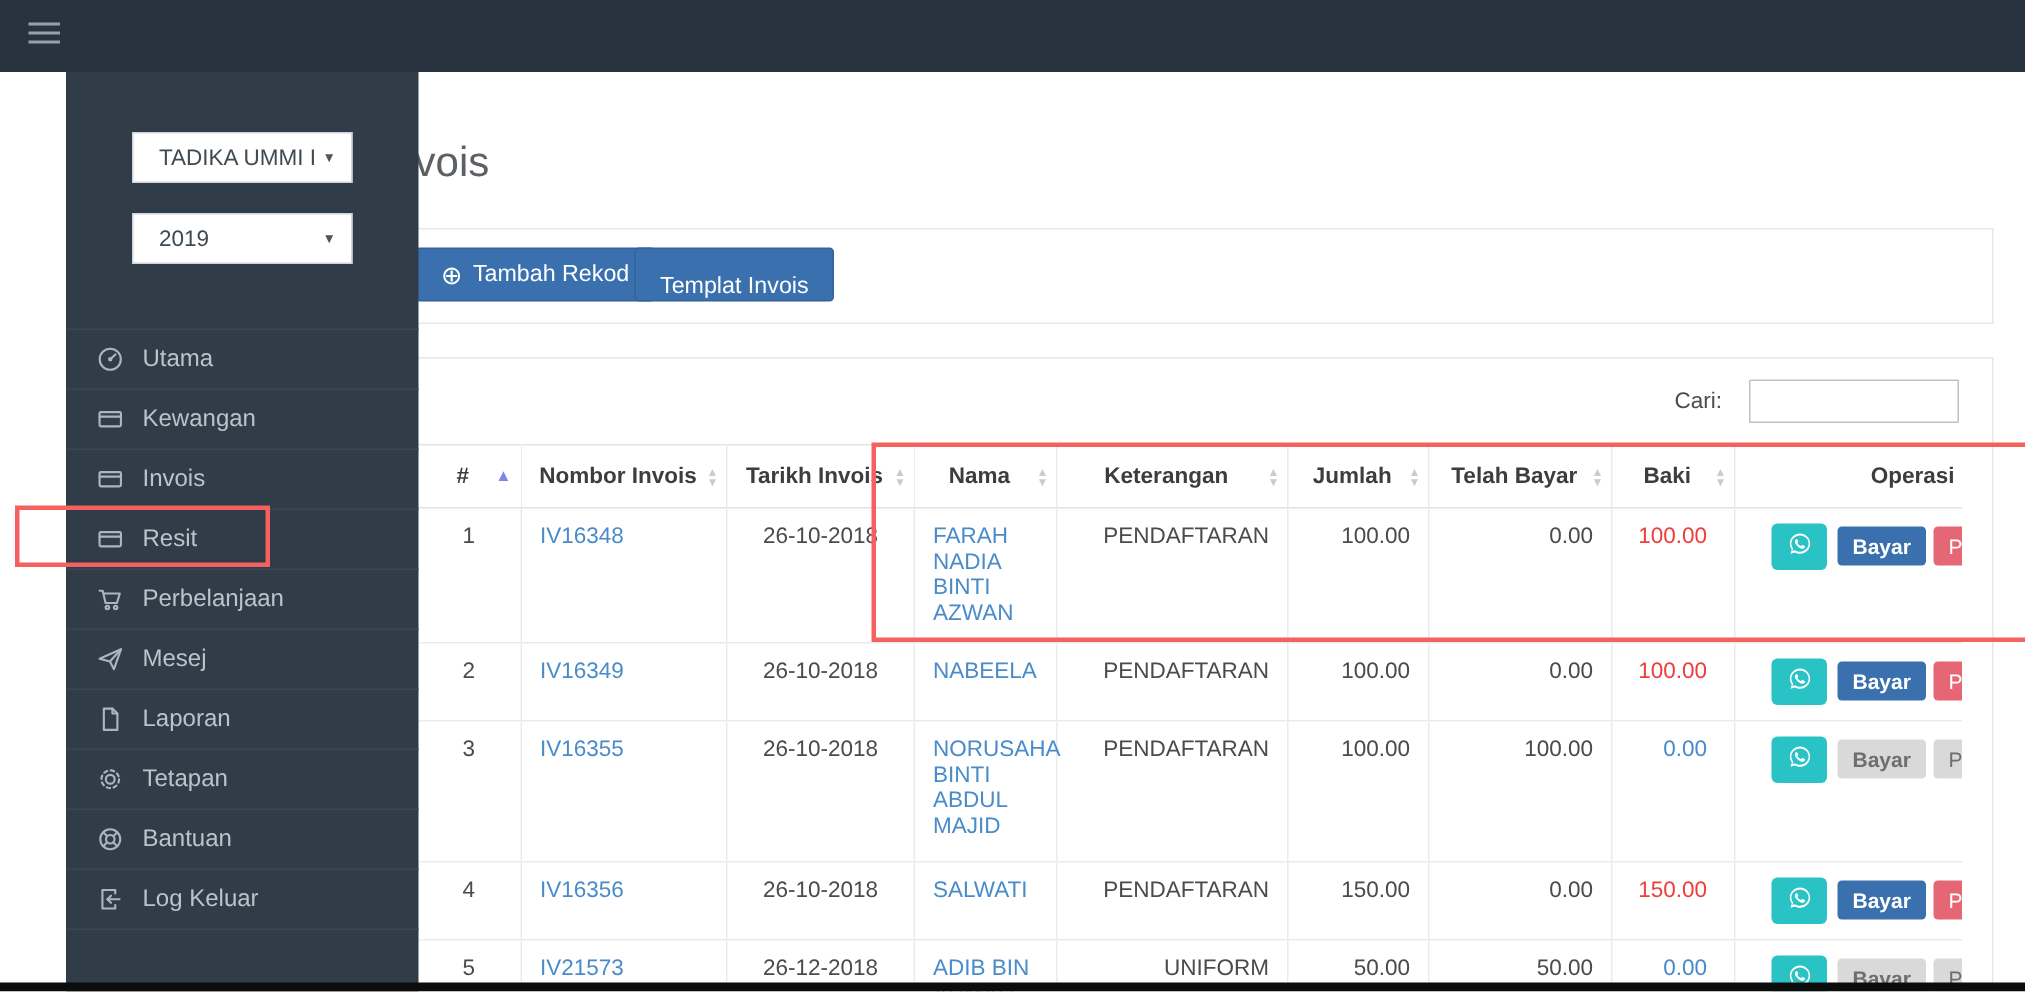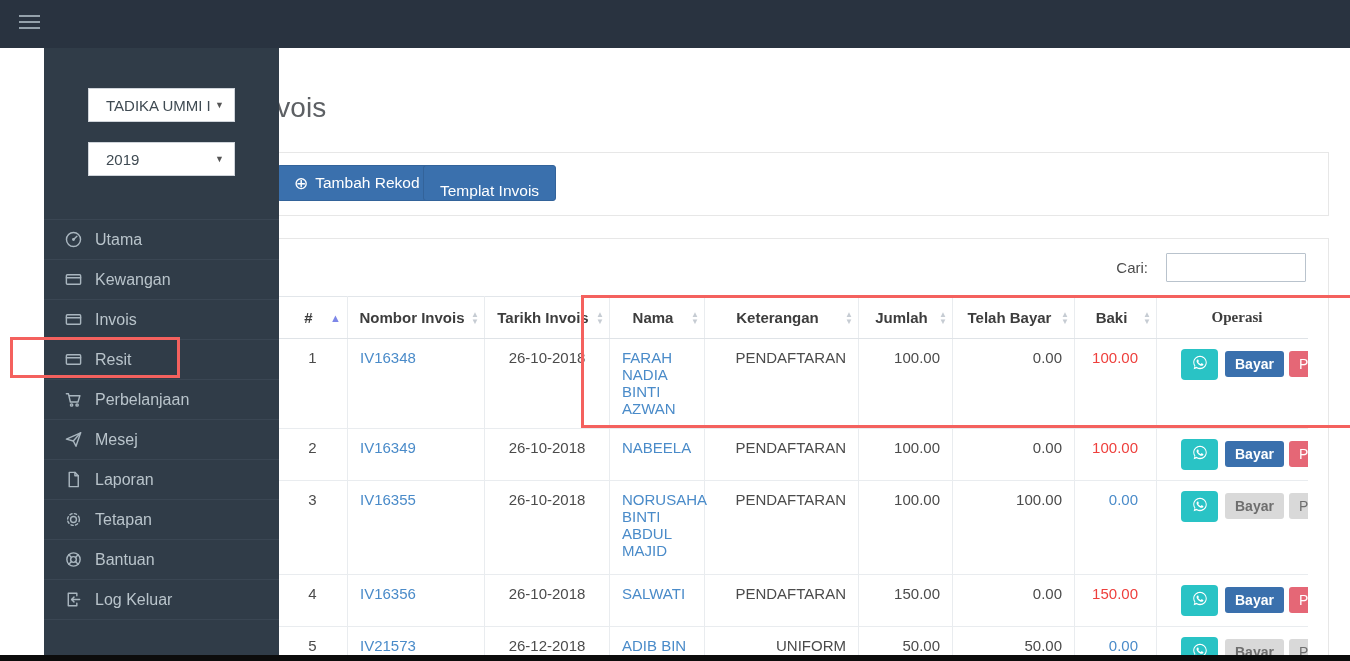--- a/index.html
+++ b/index.html
@@ -59,21 +59,21 @@
   .search-wrap input { width:140px; height:29px; border:1px solid #b9c3cd; border-radius:1px; padding:0 6px; font-size:14px; font-family:inherit; }
 
   
   .table-clip { position:absolute; left:23px; top:57px; width:1031px; height:423px; overflow:hidden; }
   table { border-collapse:collapse; table-layout:fixed; width:1044px; border-left:1px solid #e7eaee; border-top:1px solid #e2e6ea; }
   th, td { border-right:1px solid #e9ecef; font-size:15px; }
   th {
     height:42px; border-bottom:1px solid #dfe3e7; color:#3d3d3d; font-weight:bold;
     text-align:center; position:relative; padding:0 18px 0 10px; cursor:pointer; background:#fff;
   }
-  th.op-col { text-align:center; padding-left:14px; cursor:default;font-family:Liberation Serif, serif; }
+  th.op-col { text-align:right; padding-left:14px; cursor:default; }
   td { border-bottom:1px solid #e9ecef; padding:10px 12px; vertical-align:top; color:#4b4b4b; background:#fff; }
   td.c { text-align:center; }
   td.r { text-align:right; }
   td.baki { text-align:right; padding-right:18px; }
   td.op { padding-left:24px; white-space:nowrap; }
   a.tbl-link { color:#4a8bc9; text-decoration:none; }
   .bal-due  { color:#ee3f3c; }
   .bal-paid { color:#4a8bc9; }
 
   .sort-icons { position:absolute; right:5px; top:50%; transform:translateY(-50%); display:flex; flex-direction:column; line-height:7px; font-size:8px; color:#c6ccd3; }

